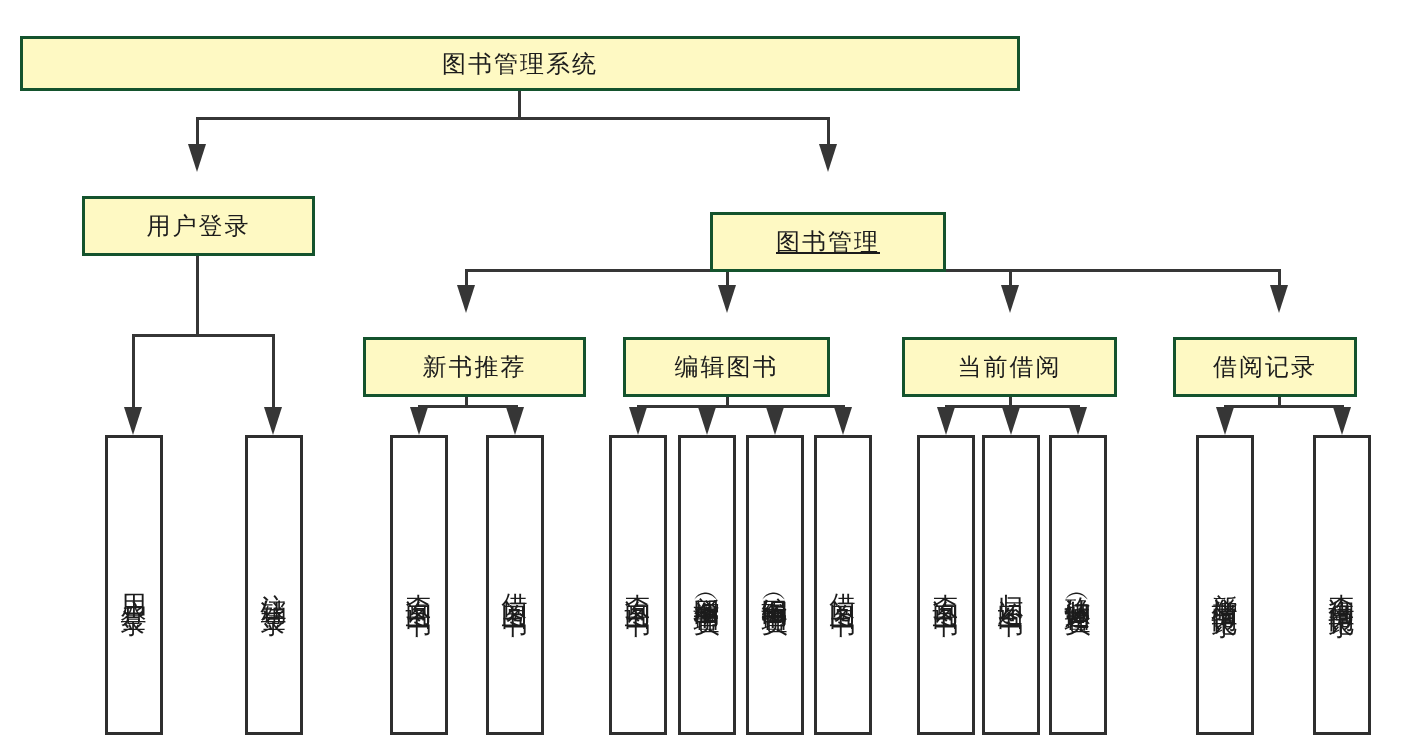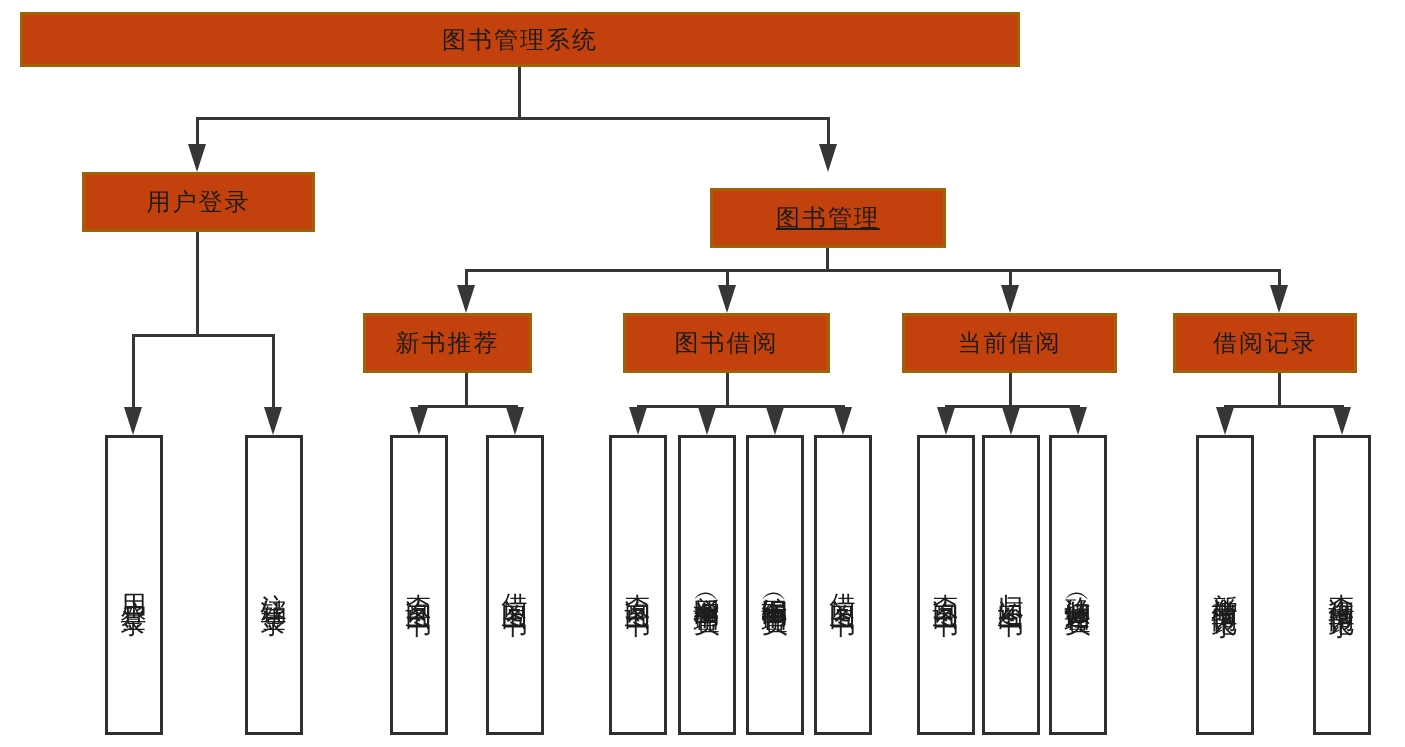--- a/index.html
+++ b/index.html
@@ -7,26 +7,27 @@
     position:relative;
     width:1405px;height:747px;
     background:#ffffff;
     font-family:"Liberation Sans","DejaVu Sans",sans-serif;
     color:#1c1c1c;
     overflow:hidden;
   }
   .box{
     position:absolute;
     box-sizing:border-box;
-    border:3px solid #a16207;
-    background:#c2410c;
+    border:3px solid #14532d;
+    background:#fef9c3;
     display:flex;align-items:center;justify-content:center;
     font-size:24px;
     letter-spacing:2px;
     white-space:nowrap;
+    margin-top:24px;
   }
   .vbox{
     position:absolute;
     box-sizing:border-box;
     border:3px solid #2f2f2f;
     background:#ffffff;
     writing-mode:vertical-rl;
     text-orientation:mixed;
     text-align:center;
     font-size:26px;
@@ -105,22 +106,22 @@
   <div class="line vline" style="left:1278px;top:373px;height:35px;"></div>
   <div class="line hline" style="left:1224px;top:405px;width:120px;"></div>
   <div class="arrow" style="left:1216px;top:407px;"></div>
   <div class="arrow" style="left:1333px;top:407px;"></div>
 
   <div class="box" style="left:20px;top:12px;width:1000px;height:55px;">图书管理系统</div>
 
   <div class="box" style="left:82px;top:172px;width:233px;height:60px;">用户登录</div>
   <div class="box" style="left:710px;top:188px;width:236px;height:60px;text-decoration:underline;">图书管理</div>
 
-  <div class="box" style="left:363px;top:313px;width:169px;height:60px;">新书推荐</div>
-  <div class="box" style="left:623px;top:313px;width:207px;height:60px;">图书借阅</div>
+  <div class="box" style="left:363px;top:313px;width:223px;height:60px;">新书推荐</div>
+  <div class="box" style="left:623px;top:313px;width:207px;height:60px;">编辑图书</div>
   <div class="box" style="left:902px;top:313px;width:215px;height:60px;">当前借阅</div>
   <div class="box" style="left:1173px;top:313px;width:184px;height:60px;">借阅记录</div>
 
   <div class="vbox" style="left:105px;">用户登录</div>
   <div class="vbox" style="left:245px;">注销登录</div>
 
   <div class="vbox" style="left:390px;">查询图书</div>
   <div class="vbox" style="left:486px;">借阅图书</div>
 
   <div class="vbox" style="left:609px;">查询图书</div>

